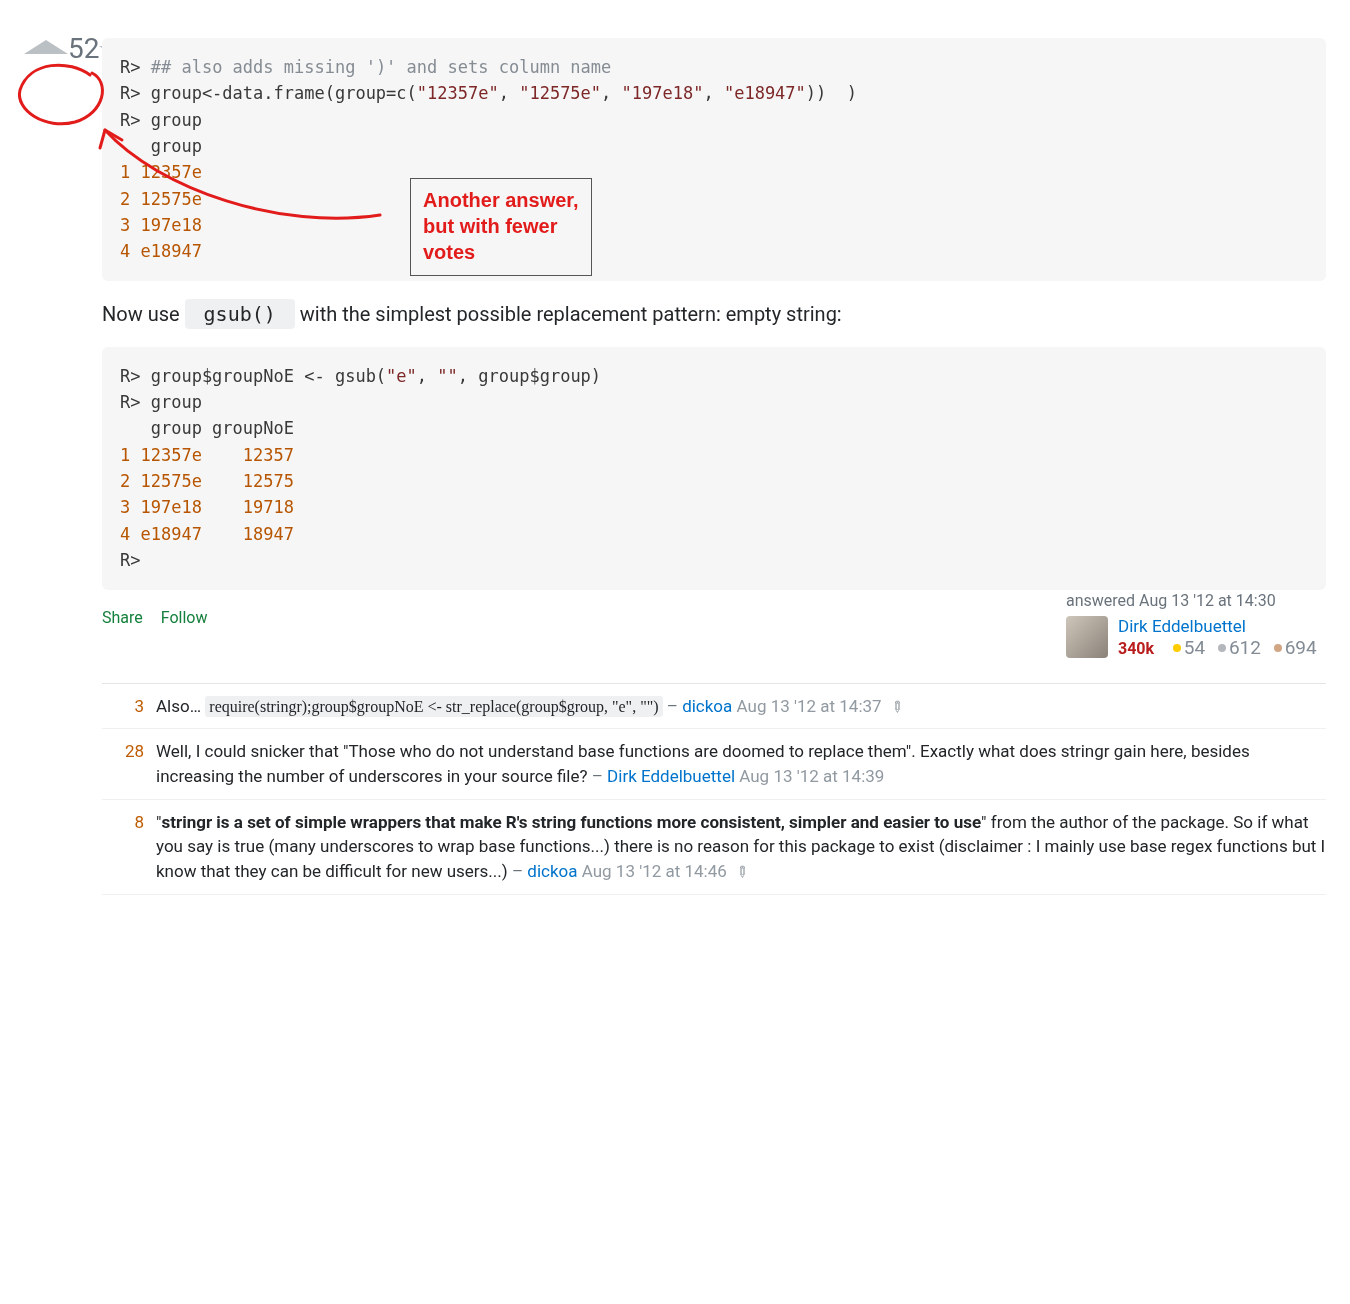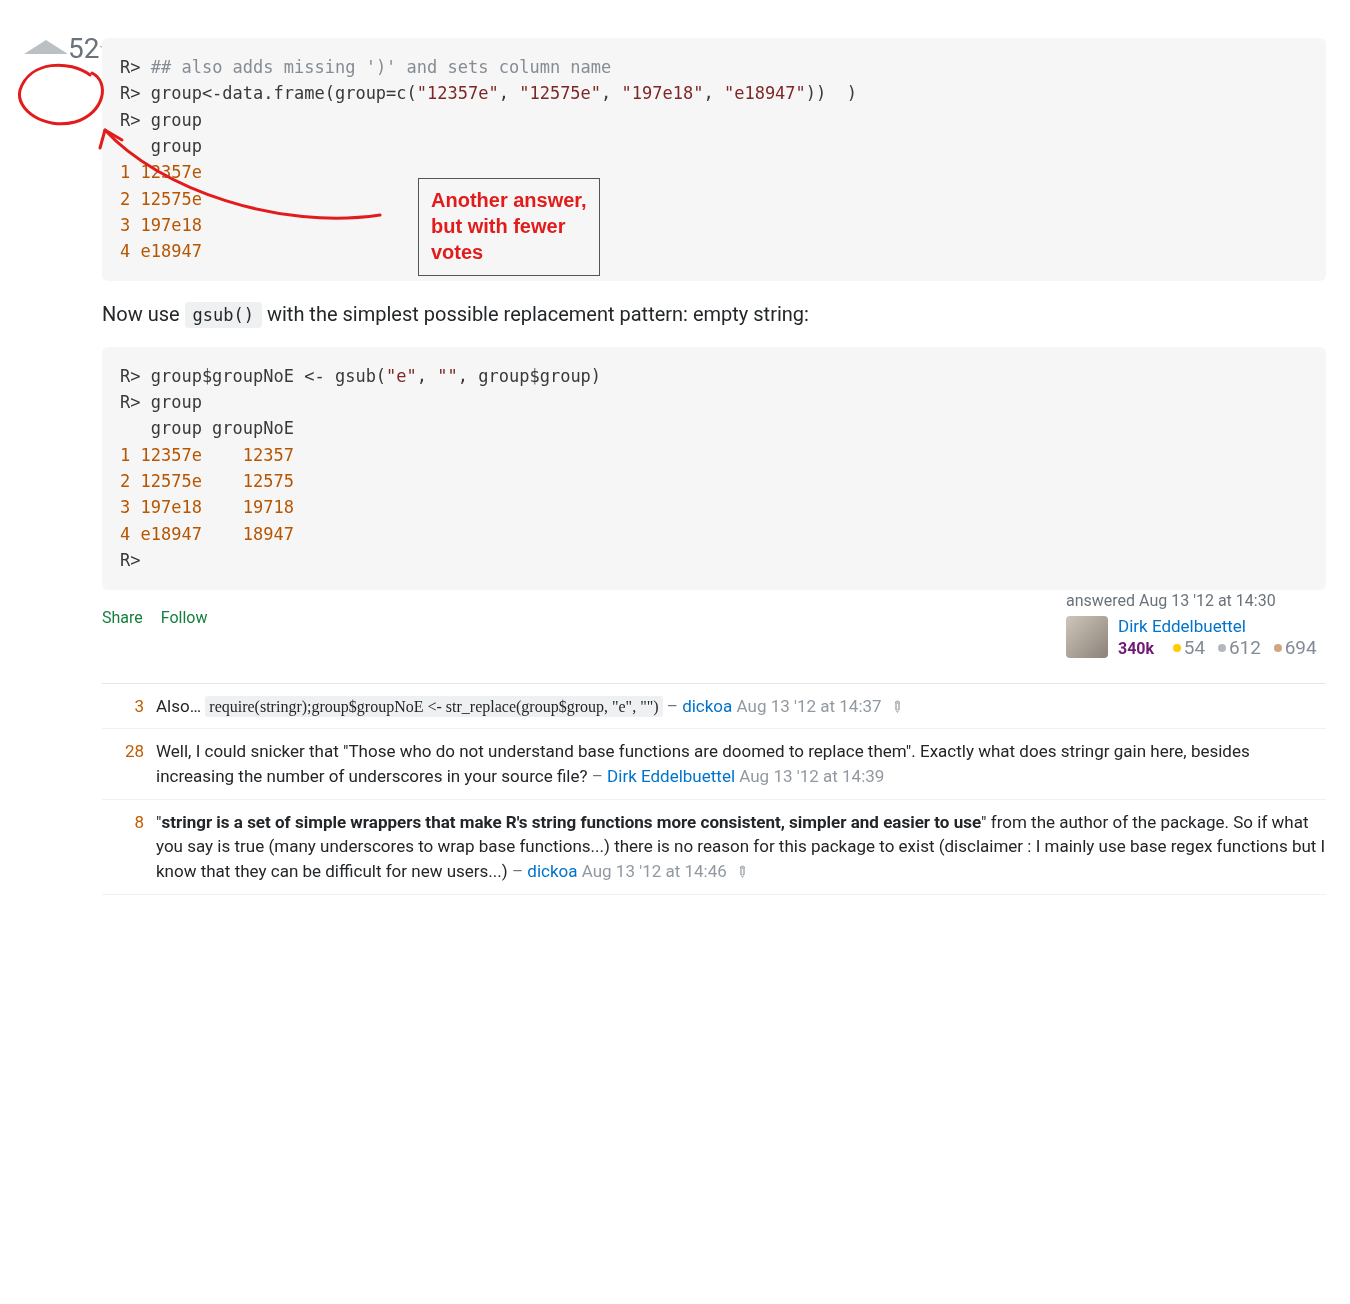--- a/index.html
+++ b/index.html
@@ -75,23 +75,23 @@
     font-size: 17px;
     line-height: 1.55;
     white-space: pre;
     color: #393939;
   }
   .tok-comment { color: #858c93; }
   .tok-string  { color: #7d2727; }
   .tok-number  { color: #b75501; }
   code.inline {
     font-family: ui-monospace, SFMono-Regular, Menlo, Consolas, monospace;
-    font-size: 17px;
+    font-size: 20px;
     background: #eff0f1;
-    padding: 3px 8px;
+    padding: 3px 19px;
     border-radius: 4px;
     color: #242729;
     text-align: right;
   }
   .post-actions {
     display: flex;
     gap: 18px;
     margin-top: 14px;
     font-size: 16px;
     color: #15803d;
@@ -123,21 +123,21 @@
     margin-right: 10px;
   }
   .user-card .name {
     color: #0074cc;
     font-size: 17px;
     cursor: pointer;
   }
   .user-card .rep {
     font-size: 16px;
     font-weight: 700;
-    color: #701a75;
+    color: #b91c1c;
     display: inline-block;
     margin-right: 6px;
   }
   .badge-dot {
     display:inline-block;
     width:8px;height:8px;border-radius:50%;
     vertical-align: middle;
     margin: 0 3px 0 8px;
   }
   .gold   { background:#ffcc01; }
@@ -220,21 +220,21 @@
 <div class="page">
 
   <svg class="annot-svg annot" width="1350" height="400">
 
     <path d="M 90 75 C 70 60, 30 60, 20 90 C 15 110, 45 130, 75 122 C 105 113, 110 82, 92 73" stroke="#e21b1b" stroke-width="3" fill="none" stroke-linecap="round"></path>
 
     <path d="M 380 215 C 280 230, 160 190, 105 130" stroke="#e21b1b" stroke-width="3" fill="none" stroke-linecap="round"></path>
 
     <path d="M 105 130 L 100 148 M 105 130 L 122 140" stroke="#e21b1b" stroke-width="3" fill="none" stroke-linecap="round"></path>
   </svg>
-  <div class="annot" style="left:378px; top:178px;padding-left:40px;">
+  <div class="annot" style="left:370px; top:178px;padding-left:40px;">
     <div class="annot-box">
       <div>Another answer,</div>
       <div>but with fewer</div>
       <div>votes</div>
     </div>
   </div>
 
   <div class="answer-row">
     <div class="vote-col">
       <div class="vote-arrow vote-up"></div>

